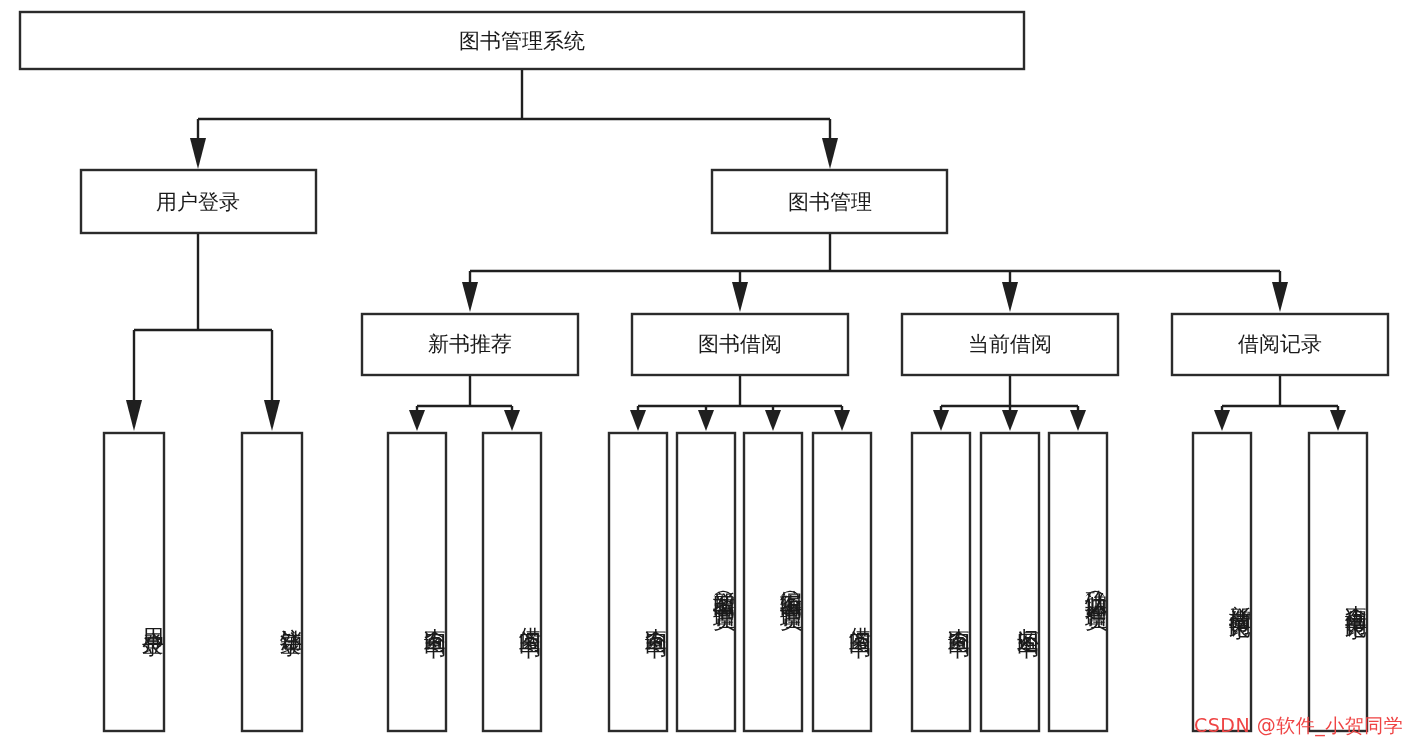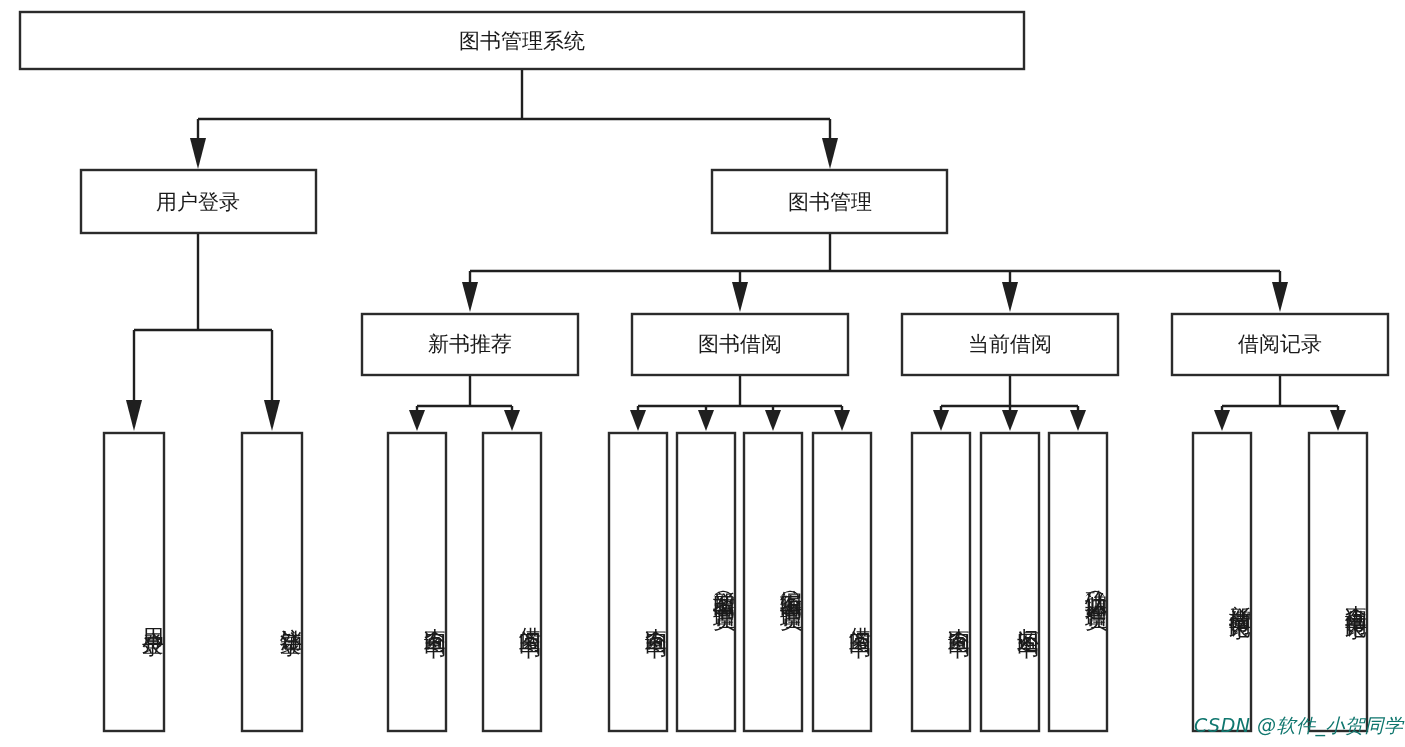--- a/index.html
+++ b/index.html
@@ -60,24 +60,23 @@
     display: flex;
     align-items: flex-start;
     justify-content: center;
     white-space: nowrap;
     pointer-events: none;
   }
   .watermark {
     position: absolute;
     font-family: "DejaVu Sans", "Liberation Sans", sans-serif;
     font-size: 19px;
-    color: #0f766e;
+    color: #ef4444;
     white-space: nowrap;
     letter-spacing: 0.5px;
-    font-style: italic;
   }
 </style>
 </head>
 <body>
 
 <div id="diagram-root">
 
   <svg id="flow-svg" viewBox="0 0 1405 747">
 
     <g>

